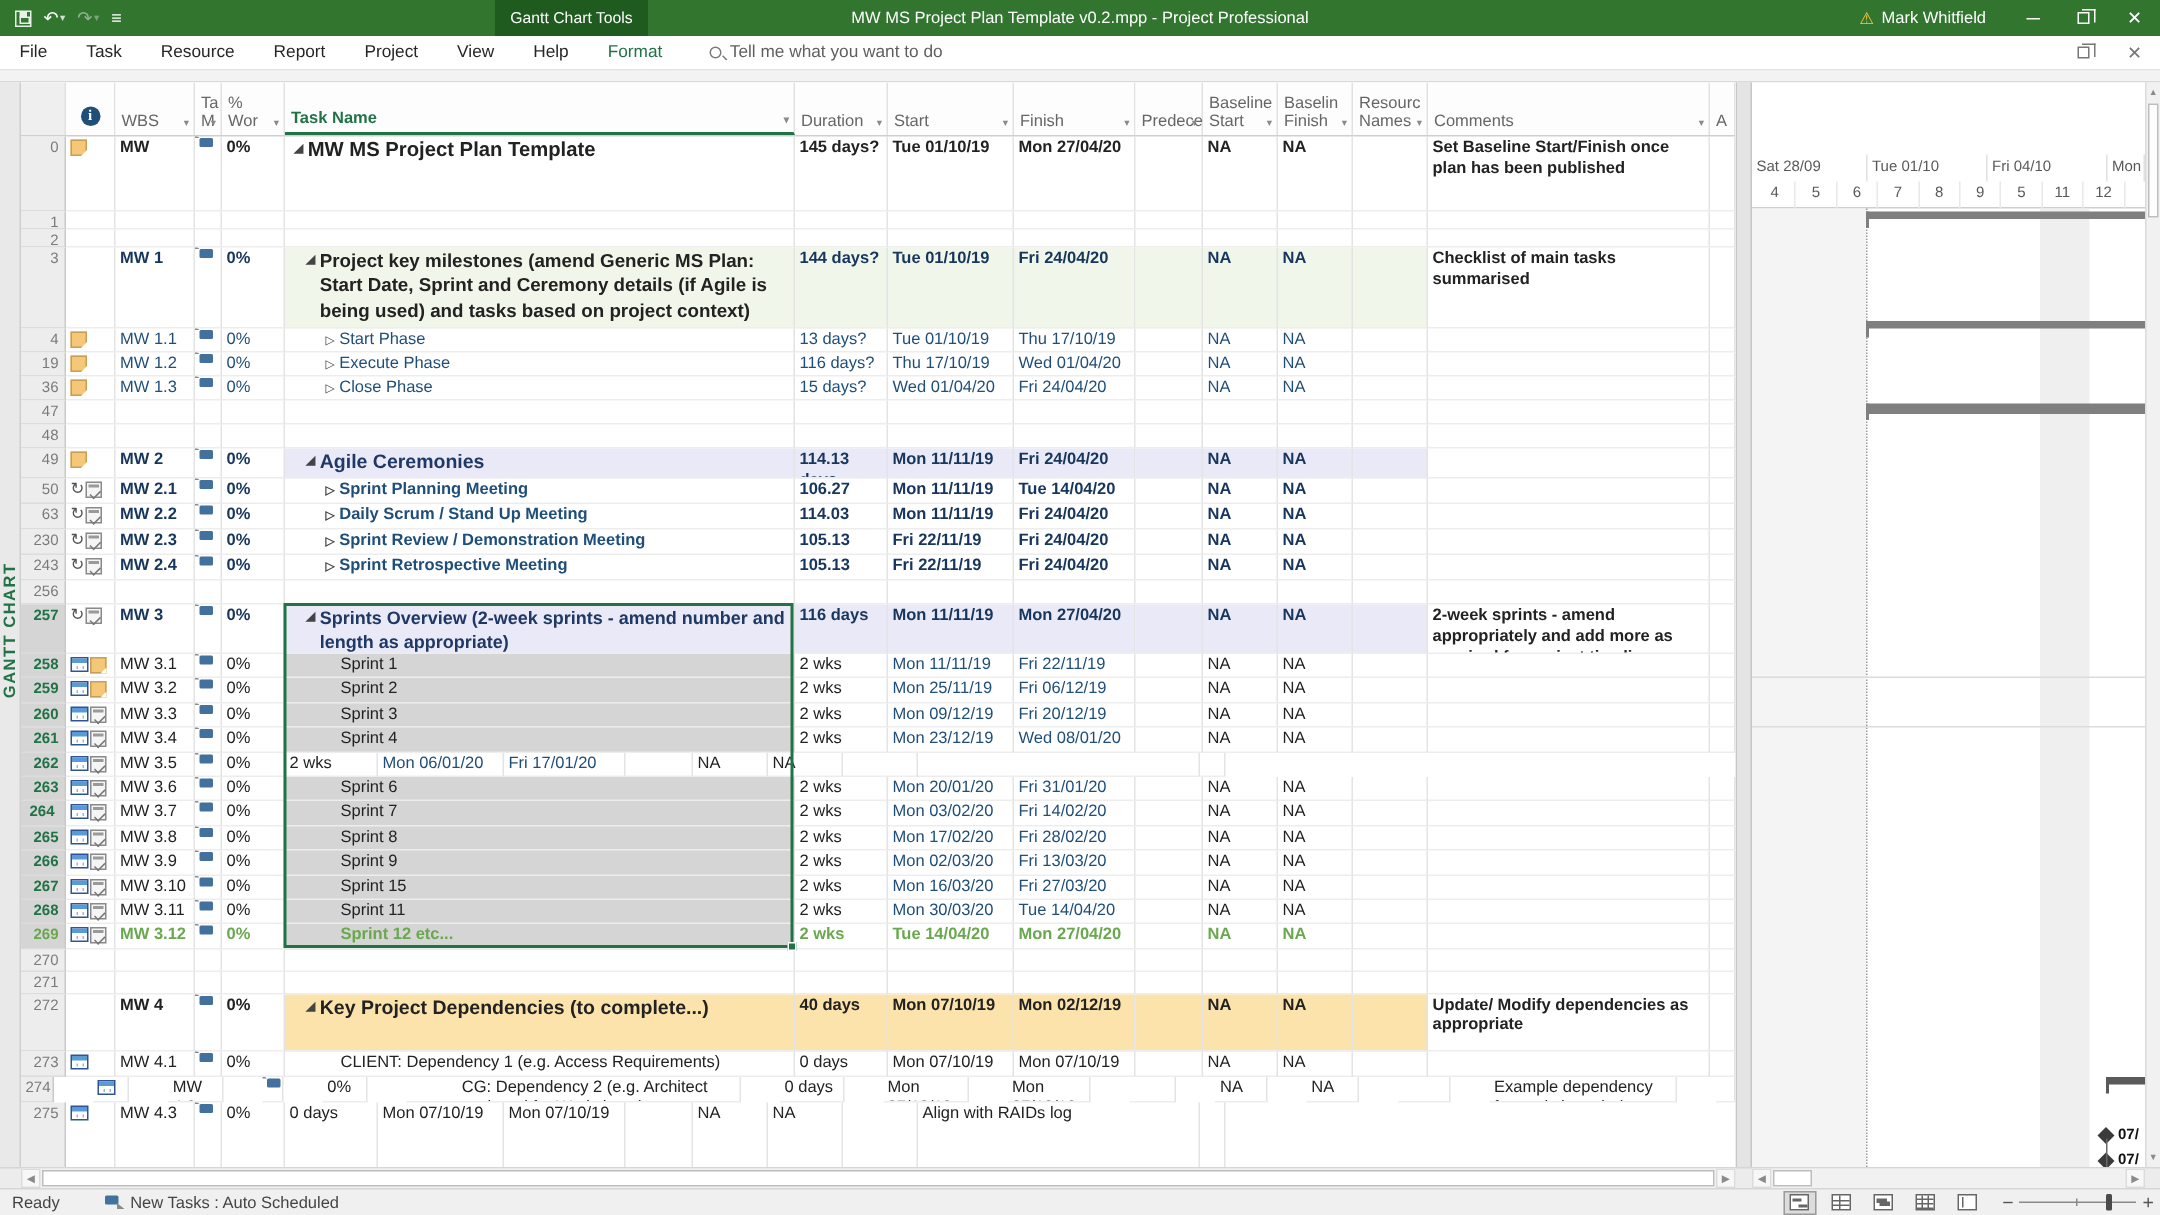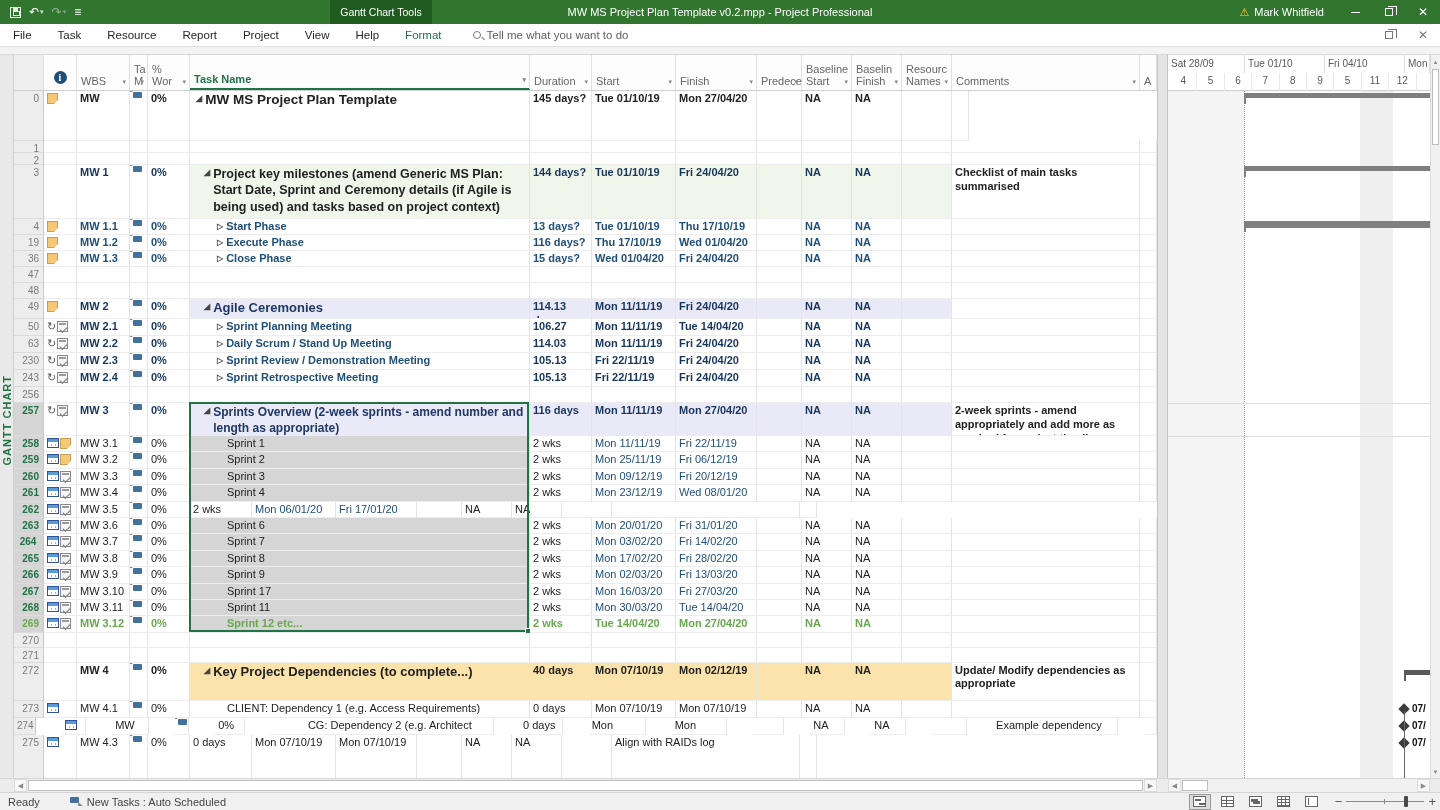--- a/index.html
+++ b/index.html
@@ -63,21 +63,21 @@
   .c-name { white-space:normal; }
   .namewrap { display:flex; }
   .glyph { flex:0 0 auto; font-size:8px; color:#444; margin-right:3px; margin-top:2px; }
   
   .r0 .c-name { font-weight:bold; font-size:13.5px; line-height:1.15; }
   .r0 .val, .r0 .c-cm { font-weight:bold; }
   .sec1 .bgc { background:#F1F6EA; }
   .sec1 .c-name { font-weight:bold; font-size:12.5px; line-height:1.3; }
   .sec1 .val { font-weight:bold; color:#17365D; }
   .sec1 .c-cm { font-weight:bold; }
-  .phase .c-name, .phase .val { font-weight:bold; color:#1F4E79; }
+  .phase .c-name, .phase .val { font-weight:normal; color:#1F4E79; }
   .lav .bgc { background:#E9E9F8; }
   .lav .c-name { font-weight:bold; font-size:13px; color:#1F3864; }
   .lav .val { font-weight:bold; color:#17365D; }
   .meet .c-name { font-weight:bold; color:#1F4E79; }
   .meet .val { font-weight:bold; color:#17365D; }
   .selsum .bgc { background:#E9E9F8; }
   .selsum .c-name { font-weight:bold; font-size:12px; color:#1F3864; line-height:1.35; }
   .selsum .val { font-weight:bold; color:#17365D; }
   .selsum .c-cm { font-weight:bold; }
   .spr .c-name { background:#D5D5D5; }
@@ -104,21 +104,21 @@
   
   .selbox { position:absolute; border:2px solid #217346; pointer-events:none; }
   .selbox .handle { position:absolute; right:-4px; bottom:-4px; width:6px; height:6px; background:#217346; border:1px solid #fff; }
 
   
   .splitter { width:11px; background:#e4e4e4; border-left:1px solid #c6c6c6; border-right:1px solid #c6c6c6; }
 
   
   .ganttpane { width:262px; position:relative; overflow:hidden; background:#fff; }
   .gtimeline { height:36px; border-bottom:1px solid #cfcfcf; position:relative; background:#fff; }
-  .tier1 { height:18px; display:flex; }
+  .tier1 { height:18px; display:flex;margin-top:48px; }
   .t1cell { font-size:10px; color:#595959; padding:3px 0 0 3px; border-right:1px solid #e0e0e0; white-space:nowrap; overflow:hidden; }
   .tier2 { height:18px; display:flex; }
   .t2cell { font-size:10px; color:#595959; text-align:center; border-right:1px solid #e8e8e8; padding-top:2px; }
   .gbody { position:relative; height:687px; }
   .band { position:absolute; top:0; bottom:0; }
   .dotline { position:absolute; top:0; bottom:0; width:0; border-left:1px dotted #9a9a9a; }
   .gbar { position:absolute; background:#7f7f7f; }
   .gbar .tick { position:absolute; left:0; top:0; width:2px; height:11px; background:#7f7f7f; }
   .gdiamond { position:absolute; width:8px; height:8px; background:#3b3b3b; transform:rotate(45deg); }
   .glabel { position:absolute; font-size:10px; font-weight:bold; color:#111; white-space:nowrap; }
@@ -296,20 +296,21 @@
                 <span>MW MS Project Plan Template</span>
               </div>
             </div>
             <div class="cell c-dur val bgc" style="width: 62px;">145 days?</div>
             <div class="cell c-start val bgc" style="width: 84px;">Tue 01/10/19</div>
             <div class="cell c-finish val bgc" style="width: 81px;">Mon 27/04/20</div>
             <div class="cell c-pred bgc" style="width: 45px;"></div>
             <div class="cell c-bs val bgc" style="width: 50px;">NA</div>
             <div class="cell c-bf val bgc" style="width: 50px;">NA</div>
             <div class="cell c-res bgc" style="width: 50px;"></div>
+            <div class="cell c-cm" style="width: 188px;">Set Baseline Start/Finish once plan has been published</div>
             <div class="cell c-add" style="width: 17px;"></div>
           </div>
           <div class="trow empty" style="height: 12px;">
             <div class="cell c-num" style="width: 30px;">1</div>
             <div class="cell c-ind" style="width: 33px;"></div>
             <div class="cell c-wbs val" style="width: 53px;"></div>
             <div class="cell c-mode" style="width: 18px;"></div>
             <div class="cell c-pct val" style="width: 42px;"></div>
             <div class="cell c-name bgc" style="width: 340px;"></div>
             <div class="cell c-dur val bgc" style="width: 62px;"></div>
@@ -848,21 +849,21 @@
             <div class="cell c-num" style="width: 30px;">267</div>
             <div class="cell c-ind" style="width: 33px;">
               <span class="ic-tbl"></span>
               <span class="ic-cal"></span>
             </div>
             <div class="cell c-wbs val" style="width: 53px;">MW 3.10</div>
             <div class="cell c-mode" style="width: 18px;"><span class="ic-mode"></span></div>
             <div class="cell c-pct val" style="width: 42px;">0%</div>
             <div class="cell c-name bgc" style="width: 340px;">
               <div class="namewrap" style="padding-left: 34px;">
-                <span>Sprint 17</span>
+                <span>Sprint 15</span>
               </div>
             </div>
             <div class="cell c-dur val bgc" style="width: 62px;">2 wks</div>
             <div class="cell c-start val bgc" style="width: 84px;">Mon 16/03/20</div>
             <div class="cell c-finish val bgc" style="width: 81px;">Fri 27/03/20</div>
             <div class="cell c-pred bgc" style="width: 45px;"></div>
             <div class="cell c-bs val bgc" style="width: 50px;">NA</div>
             <div class="cell c-bf val bgc" style="width: 50px;">NA</div>
             <div class="cell c-res bgc" style="width: 50px;"></div>
             <div class="cell c-cm" style="width: 188px;"></div>

